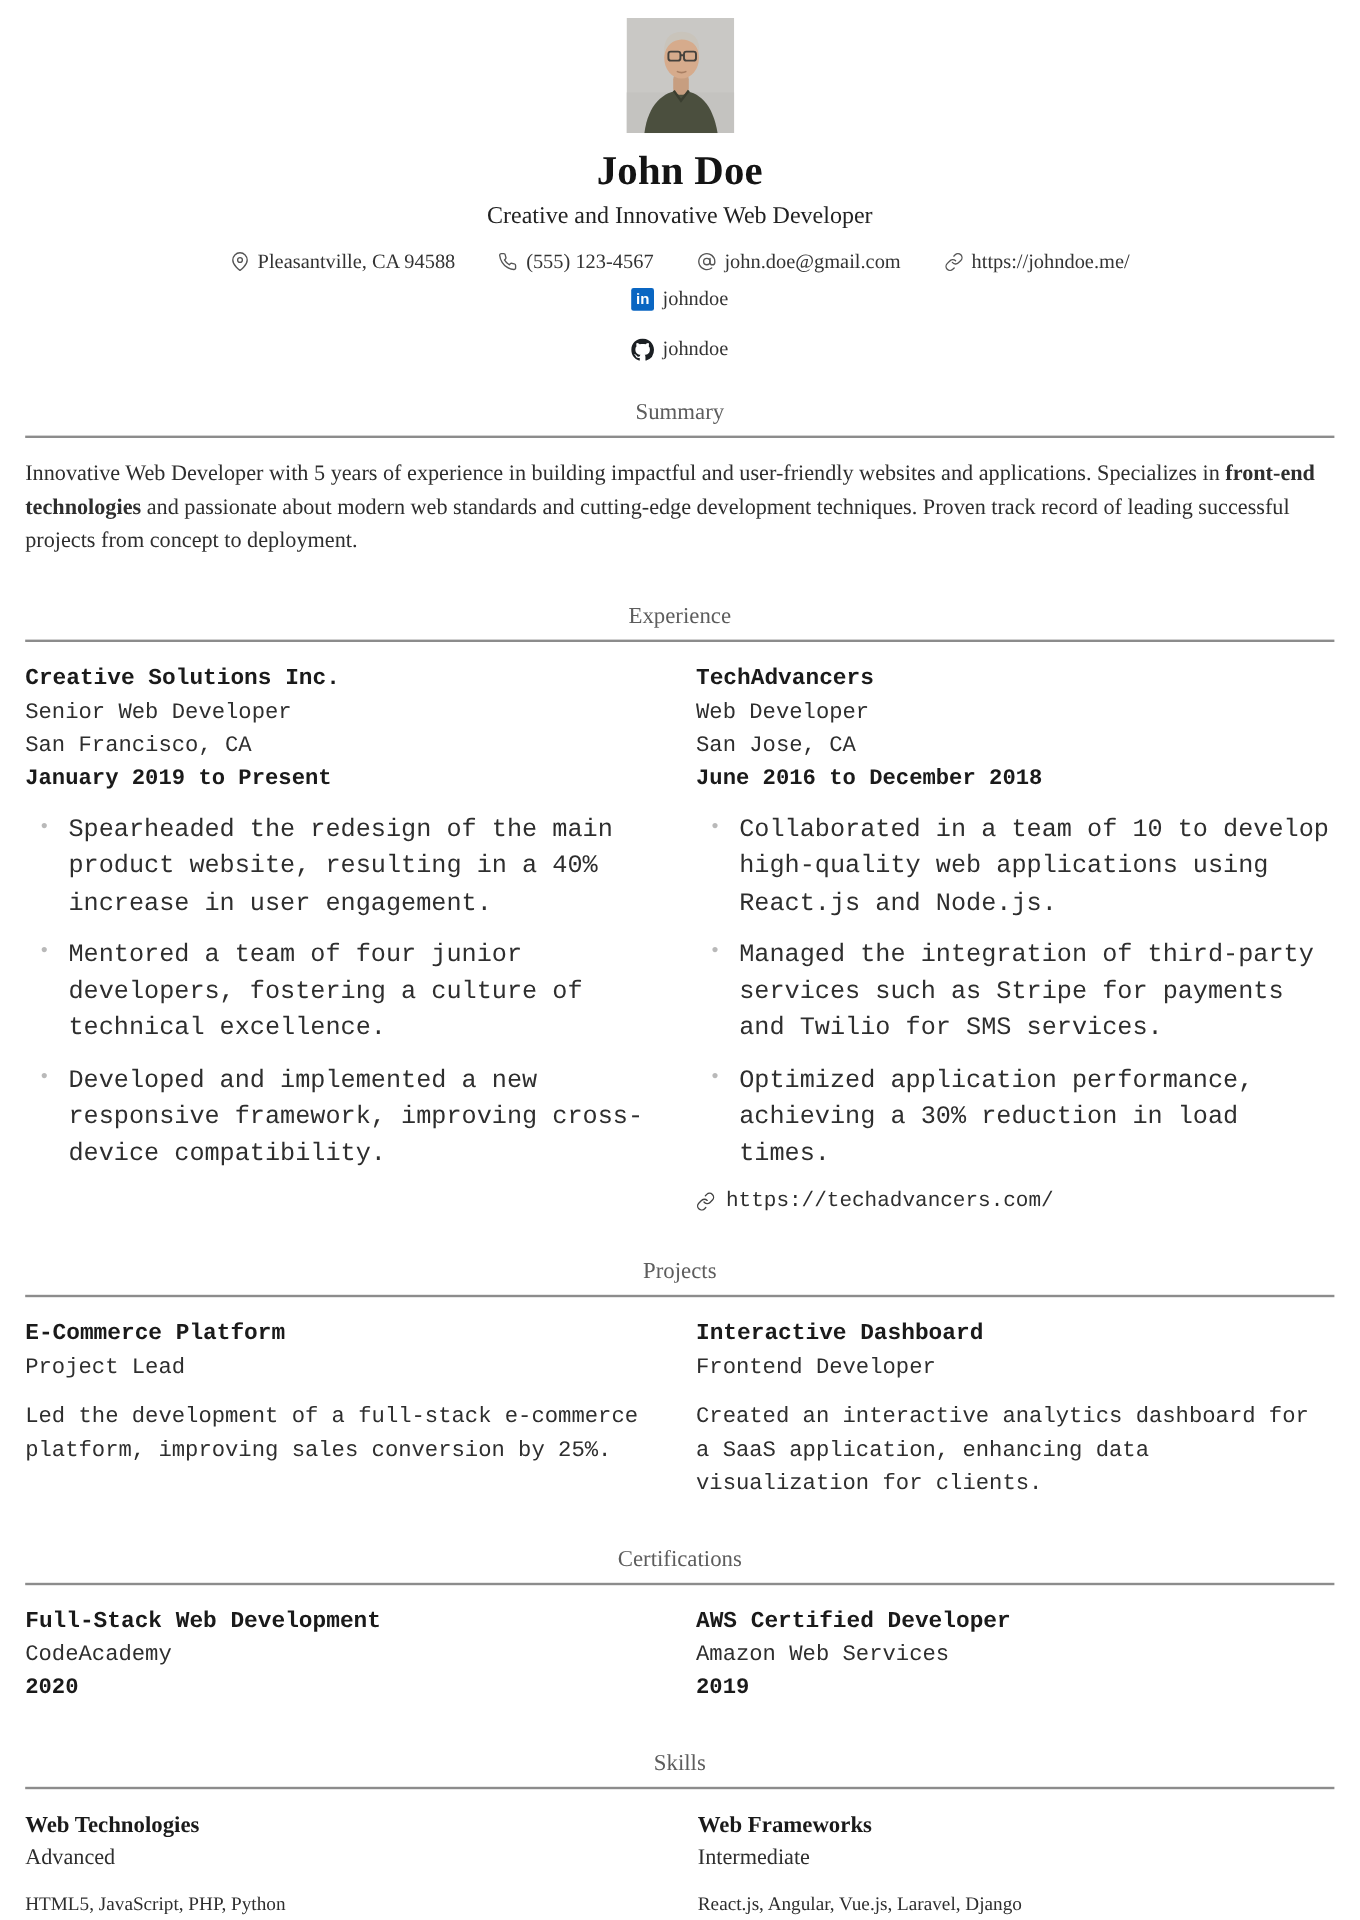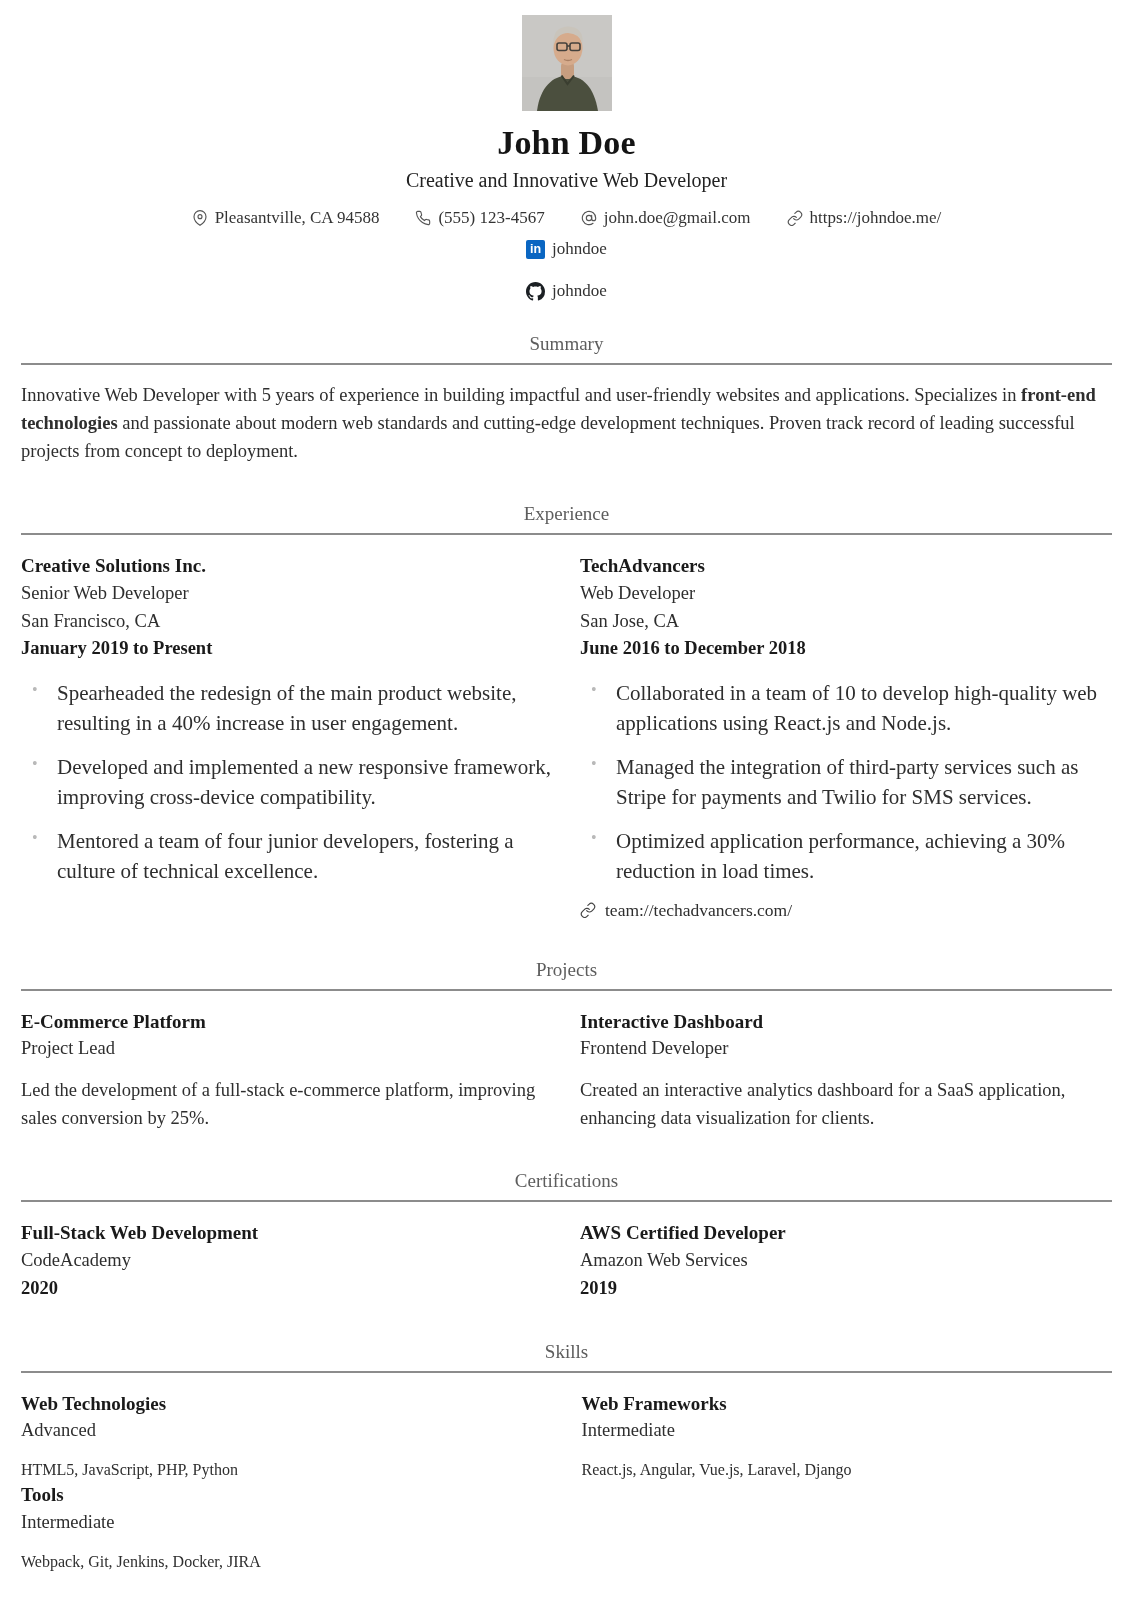--- a/index.html
+++ b/index.html
@@ -28,21 +28,21 @@
   .li-badge { width: 19px; height: 19px; border-radius: 2px; background: #0A66C2; color: #ffffff; font-family: "Liberation Sans", sans-serif; font-weight: 700; font-size: 12.5px; display: inline-flex; align-items: center; justify-content: center; }
   .gh-icon svg { width: 19px; height: 19px; display: block; fill: #1b1f23; }
 
   
   .sec-h { text-align: center; font-size: 19px; font-weight: 400; color: #5d5d5d; margin: 38px 0 8px; }
   .rule { border: none; border-top: 2px solid #8c8c8c; margin: 0 0 17px; }
   .sec-summary .sec-h { margin-top: 32px; }
 
   .body-text { font-size: 18.5px; line-height: 1.5; color: #2e2e2e; }
 
-  .grid2 { display: grid; grid-template-columns: 1fr 1fr; column-gap: 27px; }
+  .grid2 { display: grid; grid-template-columns: 1fr 1fr; column-gap: 27px; font-family: Liberation Mono, monospace; }
   .grid3 { display: grid; grid-template-columns: 1fr 1fr; column-gap: 30px; }
 
   .entry-title { font-size: 19px; font-weight: 700; color: #1a1a1a; line-height: 1.45; }
   .entry-line { font-size: 18.5px; line-height: 1.5; color: #2e2e2e; }
   .entry-dates { font-size: 18.5px; line-height: 1.5; font-weight: 700; color: #1a1a1a; }
 
   ul.bullets { list-style: none; margin: 15px 0 12px; padding: 0 0 0 36px; }
   ul.bullets li { position: relative; font-size: 21px; line-height: 1.45; margin-bottom: 13px; color: #2e2e2e; }
   ul.bullets li::before { content: "\2022"; position: absolute; left: -25px; top: 0; color: #b9b9b9; font-size: 16px; }
 
@@ -145,43 +145,43 @@
     <hr class="rule">
     <div class="grid2">
 
       <article>
         <h3 class="entry-title">Creative Solutions Inc.</h3>
         <div class="entry-line">Senior Web Developer</div>
         <div class="entry-line">San Francisco, CA</div>
         <div class="entry-dates">January 2019 to Present</div>
         <ul class="bullets">
           <li>Spearheaded the redesign of the main product website, resulting in a 40% increase in user engagement.</li>
+          <li>Mentored a team of four junior developers, fostering a culture of technical excellence.</li>
           <li>Developed and implemented a new responsive framework, improving cross-device compatibility.</li>
-          <li>Mentored a team of four junior developers, fostering a culture of technical excellence.</li>
         </ul>
       </article>
 
       <article>
         <h3 class="entry-title">TechAdvancers</h3>
         <div class="entry-line">Web Developer</div>
         <div class="entry-line">San Jose, CA</div>
         <div class="entry-dates">June 2016 to December 2018</div>
         <ul class="bullets">
           <li>Collaborated in a team of 10 to develop high-quality web applications using React.js and Node.js.</li>
           <li>Managed the integration of third-party services such as Stripe for payments and Twilio for SMS services.</li>
           <li>Optimized application performance, achieving a 30% reduction in load times.</li>
         </ul>
         <div class="link-row">
           <span class="cicon">
             <svg viewBox="0 0 24 24">
                 <path d="M10 13a5 5 0 0 0 7.54.54l3-3a5 5 0 0 0-7.07-7.07l-1.72 1.71"></path>
                 <path d="M14 11a5 5 0 0 0-7.54.54l-3 3a5 5 0 0 0 7.07 7.07l1.71-1.71"></path>
               </svg>
           </span>
-          <a href="#">team://techadvancers.com/</a>
+          <a href="#">https://techadvancers.com/</a>
         </div>
       </article>
 
     </div>
   </section>
 
 
   <section>
     <h2 class="sec-h">Projects</h2>
     <hr class="rule">

